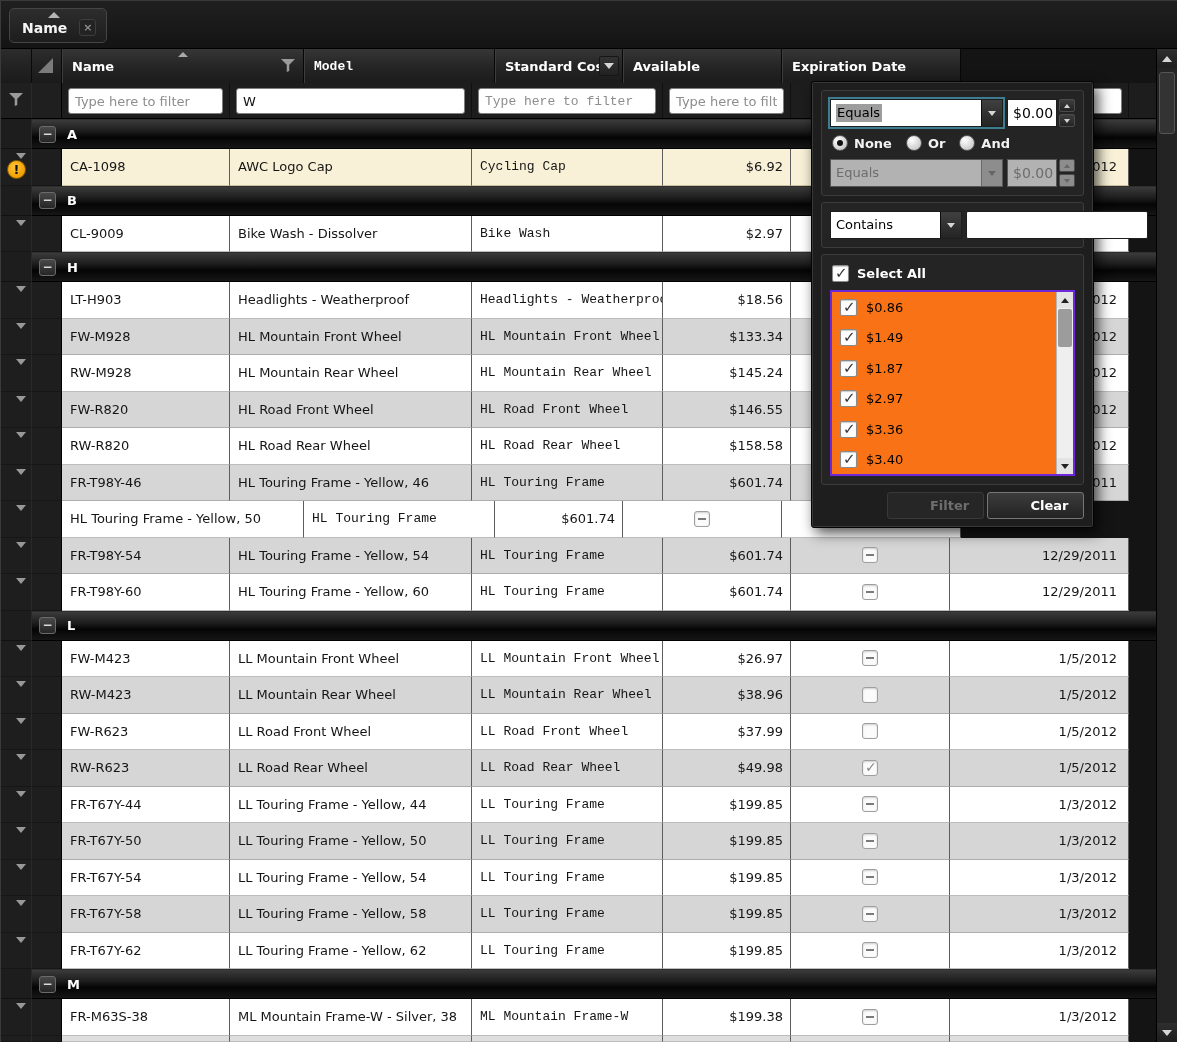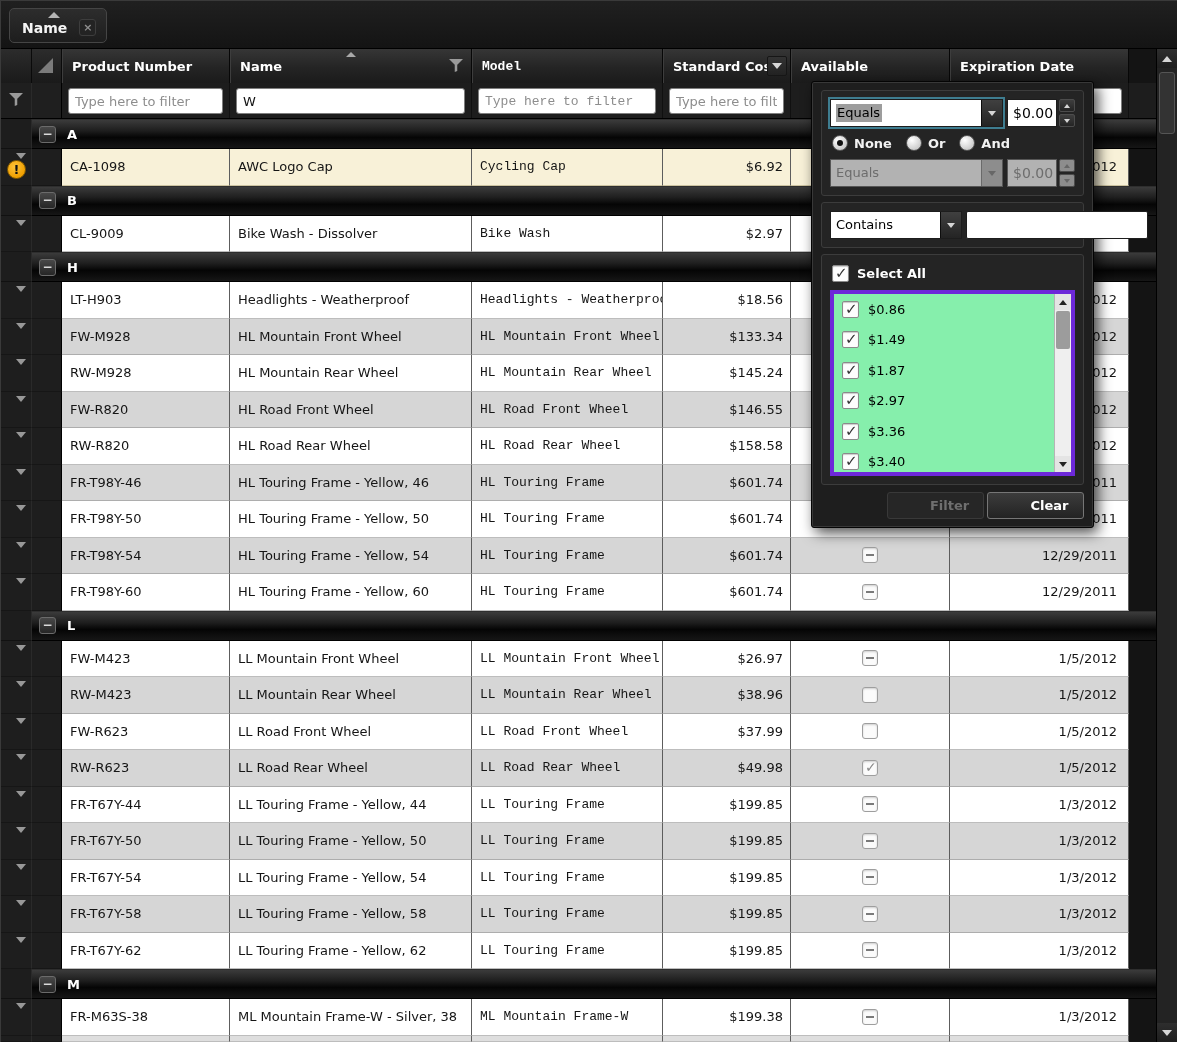--- a/index.html
+++ b/index.html
@@ -145,21 +145,21 @@
   .spin.disabled .tri-up { border-bottom-color:#676767;} .spin.disabled .tri-down{ border-top-color:#676767;}
   .text-input { flex:1; height:28px; background:#fff; border:1px solid #1d1d1d; border-radius:2px;
     font-size:13px; font-family:inherit; padding:0 5px; }
   .pbox.values { flex:1; display:flex; flex-direction:column; }
   .selall-row { display:flex; align-items:center; gap:8px; margin:2px 0 8px 2px; }
   .cbx2 { width:17px; height:17px; background:#fdfdfd; border:1px solid #8a8a8a; border-radius:2px;
     position:relative; flex:none; box-shadow:inset 0 1px 1px rgba(0,0,0,.2);}
   .cbx2.checked::after { content:"\2713"; position:absolute; left:2px; top:-2px; color:#333;
     font-size:15px; font-weight:bold; }
   .selall-label { color:#fff; font-size:13px; font-weight:bold; }
-  .vlist { flex:1; background:#86efac; border:4px solid #6d28d9; position:relative; overflow:hidden; }
+  .vlist { flex:1; background:#f97316; border:2px solid #6d28d9; position:relative; overflow:hidden; }
   .vitems { position:absolute; left:0; top:0; right:17px; }
   .vitem { height:30.5px; display:flex; align-items:center; gap:9px; padding-left:8px; }
   .vitem .vlabel { font-size:13px; color:#000; }
   .list-scroll { position:absolute; right:0; top:0; bottom:0; width:17px; background:#efefef;
     border-left:1px solid #b5b5b5; }
   .ls-btn { position:absolute; left:0; width:100%; height:16px; display:flex; align-items:center;
     justify-content:center; background:#e4e4e4; }
   .ls-up{top:0;} .ls-down{bottom:0;}
   .ls-btn .tri-up{border-bottom-color:#222; border-left-width:4px;border-right-width:4px;border-bottom-width:5px;}
   .ls-btn .tri-down{border-top-color:#222; border-left-width:4px;border-right-width:4px;border-top-width:5px;}
@@ -182,23 +182,20 @@
   </div>
 </div>
 
 <div class="content">
 
   <div class="hdr">
     <div class="g1 w-g1"></div>
     <div class="g2 w-g2">
       <span class="corner-tri"></span>
     </div>
-    <div class="hcell w-product">
-      <span>Product Number</span>
-    </div>
     <div class="hcell w-name">
       <span class="sort-asc"></span>
       <span>Name</span>
       <span class="funnel hdr-funnel"></span>
     </div>
     <div class="hcell w-model">
       <span>Model</span>
     </div>
     <div class="hcell w-cost">
       <span>Standard Cost</span>
@@ -389,21 +386,20 @@
     </div>
     <div class="cell w-exp date">12/29/2011</div>
   </div>
 
   <div class="row">
     <div class="g1 w-g1">
       <span class="row-arrow"></span>
 
     </div>
     <div class="g2 w-g2"></div>
-    <div class="cell w-product">FR-T98Y-50</div>
     <div class="cell w-name">HL Touring Frame - Yellow, 50</div>
     <div class="cell w-model">HL Touring Frame</div>
     <div class="cell w-cost num">$601.74</div>
     <div class="cell w-avail center">
       <span class="cbx indeterminate"></span>
     </div>
     <div class="cell w-exp date">12/29/2011</div>
   </div>
 
   <div class="row shade">

